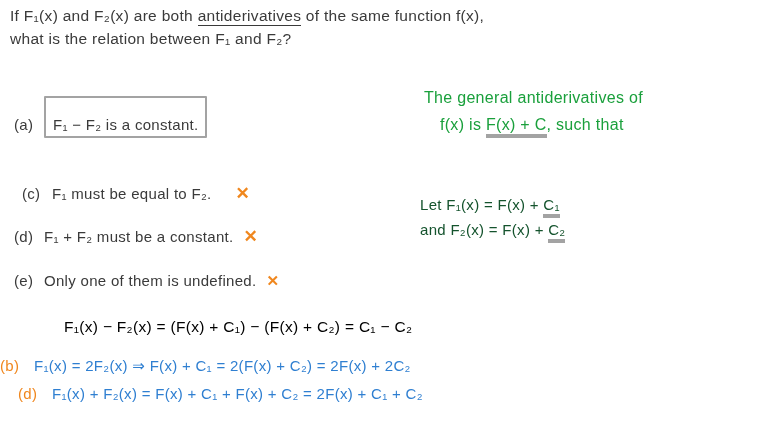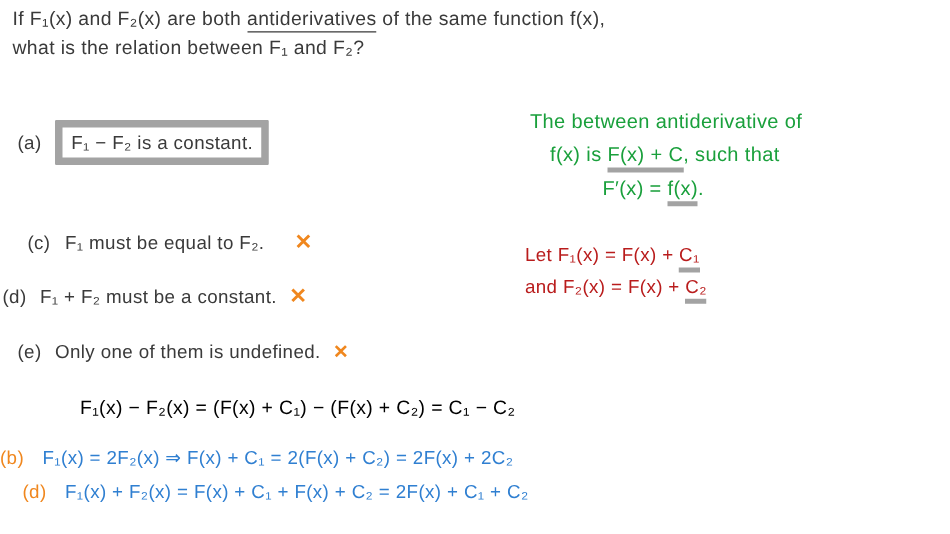--- a/index.html
+++ b/index.html
@@ -40,35 +40,35 @@
   }
   
   .choice {
     position: absolute;
     color: #3a3a3a;
     font-size: 15px;
     white-space: nowrap;
   }
   .choice .lbl { display: inline-block; width: 30px; }
   .boxed {
-    border: 6px solid #a3a3a3;
-    padding: 4px 7px 3px 7px;
+    border: 2px solid #a3a3a3;
+    padding: 18px 7px 3px 7px;
     display: inline-block;
     border-radius: 1px;
   }
   .xmark {
     color: #f0871e;
     font-size: 17px;
     font-weight: bold;
     margin-left: 10px;
   }
   .c-a { left: 14px; top: 96px; }
   .c-b { left: 14px; top: 140px; }
   .c-c { left: 22px; top: 183px; }
-  .c-d { left: 2px; top: 226px; }
+  .c-d { left: 14px; top: 226px; }
   .c-e { left: 14px; top: 272px; }
   
   .green-note {
     position: absolute;
     left: 424px;
     top: 84px;
     color: #1aa03c;
     font-size: 16px;
     line-height: 27px;
     white-space: nowrap;
@@ -77,21 +77,21 @@
   .green-note .l3 { display: block; padding-left: 58px; }
   .u-orange {
     border-bottom: 4px solid #a3a3a3;
     padding-bottom: 1px;
   }
   
   .blue-let {
     position: absolute;
     left: 420px;
     top: 192px;
-    color: #b91c1c;
+    color: #14532d;
     font-size: 15px;
     line-height: 25px;
     white-space: nowrap;
   }
   
   .blue-eq {
     position: absolute;
     left: 64px;
     top: 318px;
     color: #000000;
@@ -142,23 +142,22 @@
 
   <div class="choice c-d hand">
     <span class="lbl">(d)</span><span>F₁ + F₂ must be a constant.</span><span class="xmark">✕</span>
   </div>
 
   <div class="choice c-e hand">
     <span class="lbl">(e)</span><span>Only one of them is undefined.</span><span class="xmark" style="font-size:15px">✕</span>
   </div>
 
   <div class="green-note hand">
-    <span>The between antiderivative of</span>
+    <span>The general antiderivatives of</span>
     <span class="l2"><span>f(x) is </span><span class="u-orange">F(x) + C</span><span>, such that</span></span>
-    <span class="l3"><span>F′(x) = </span><span class="u-orange">f(x)</span><span>.</span></span>
   </div>
 
   <div class="blue-let hand">
     <span><span>Let F₁(x) = F(x) + </span><span class="u-orange">C₁</span></span><br>
     <span><span>and F₂(x) = F(x) + </span><span class="u-orange">C₂</span></span>
   </div>
 
   <div class="blue-eq hand">F₁(x) − F₂(x) =  (F(x) + C₁) − (F(x) + C₂) = C₁ − C₂</div>
 
   <div class="bot-b hand">

